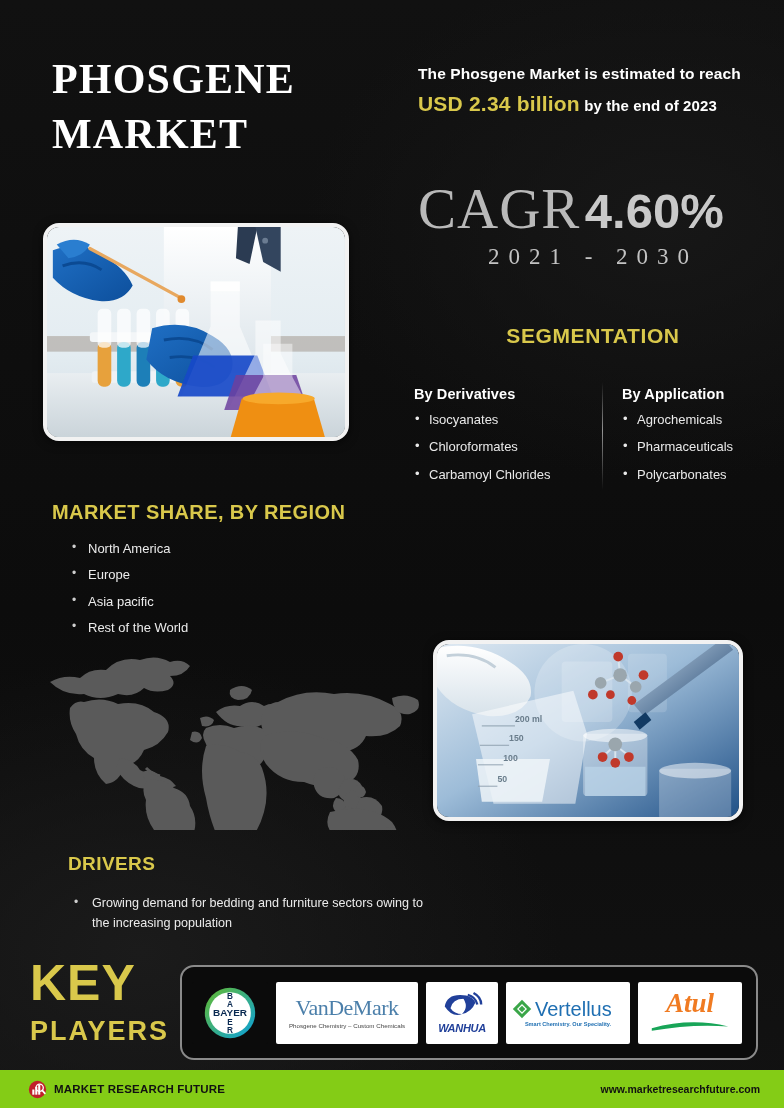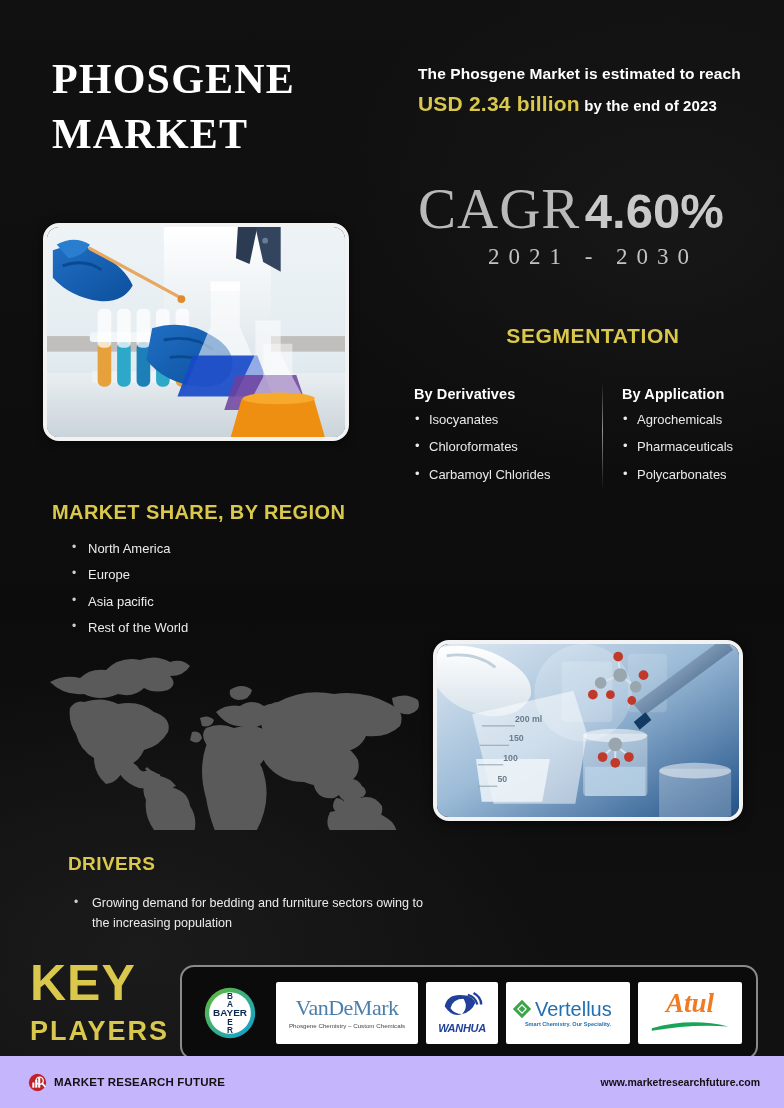--- a/index.html
+++ b/index.html
@@ -135,22 +135,22 @@
     display:flex; align-items:center; justify-content:center;
     position:relative; overflow:hidden;
   }
   .lb-bayer{ width:76px; background:#0b0b0b; }
   .lb-vdm{ width:142px; }
   .lb-wanhua{ width:72px; }
   .lb-vert{ width:124px; }
   .lb-atul{ width:104px; }
   
   .footer{
-    position:absolute; left:0; bottom:0; width:784px; height:52px;
-    background:#c4b5fd; display:flex; align-items:center;
+    position:absolute; left:0; bottom:0; width:784px; height:38px;
+    background:#84cc16; display:flex; align-items:center;
   }
   .f-brand{
     position:absolute; left:28px; display:flex; align-items:center; gap:7px;
   }
   .f-brand-text{
     font-size:11.5px; font-weight:bold; color:#111; letter-spacing:.2px;
   }
   .f-copy{
     position:absolute; left:0; width:784px; text-align:center;
     font-size:11px; font-weight:bold; color:#111;

